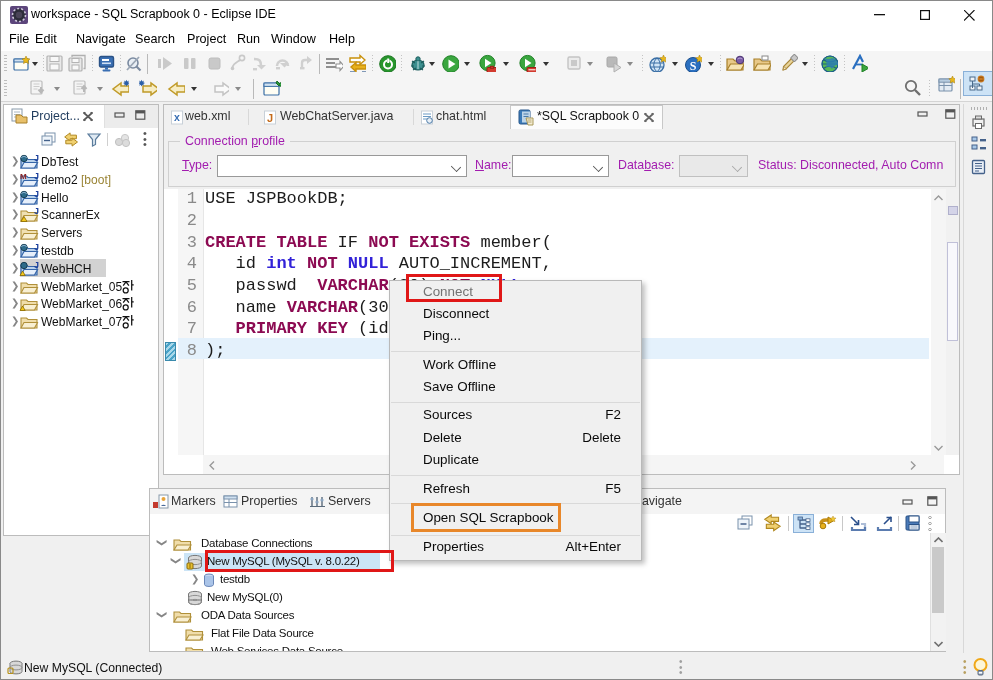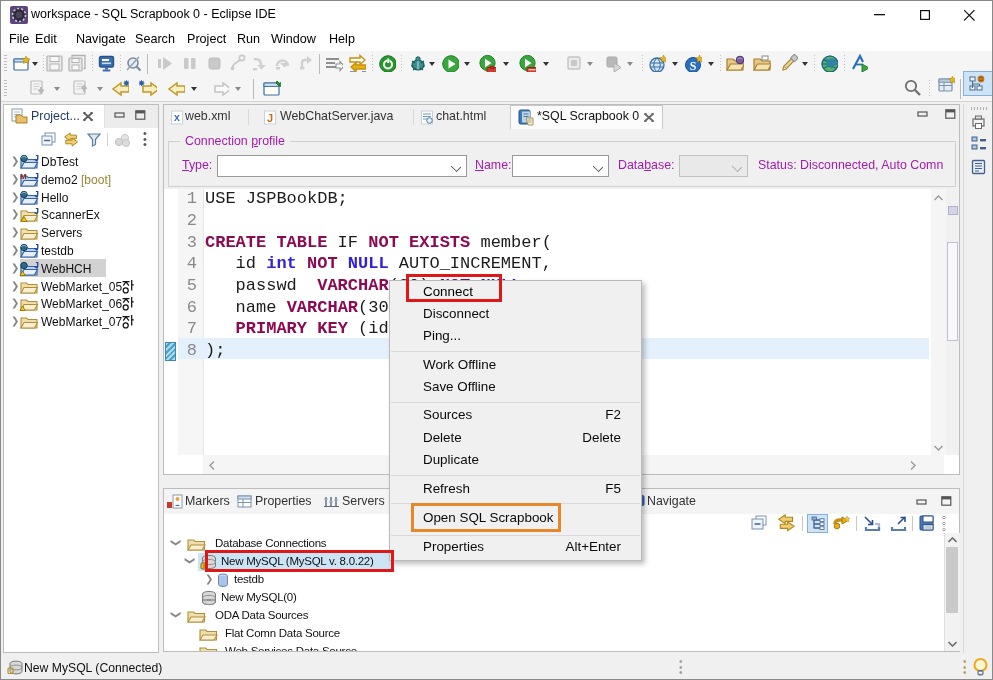--- a/index.html
+++ b/index.html
@@ -320,21 +320,21 @@
     <div class="abs" style="left:962px;top:-6px;width:30px;height:25px;background:#cde3f6;border:1px solid #8ab0d8;box-sizing:border-box"></div>
     <svg class="ico" style="left:967px;top:-3px" width="19" height="19">
         <rect x="2" y="3" width="5" height="4" fill="#f0f4f8" stroke="#4a6a8a"></rect>
         <rect x="2" y="12" width="5" height="4" fill="#f0f4f8" stroke="#4a6a8a"></rect>
         <rect x="9" y="12" width="5" height="4" fill="#f0f4f8" stroke="#4a6a8a"></rect>
         <path d="M4.5 7 v7 M4.5 10 h7 M11.5 10 v2" stroke="#4a6a8a" fill="none"></path>
         <circle cx="13" cy="5" r="3.4" fill="#c87820"></circle>
         <path d="M11 4 a3 3 0 0 1 4 0 M10.8 6 a3.5 3.5 0 0 0 4.4 0" stroke="#8a4a08" stroke-width=".8" fill="none"></path>
       </svg>
   </div>
-  <div class="part" id="leftpanel" style="left:2px;top:103px;width:156px;height:549px;">
+  <div class="part" id="leftpanel" style="left:2px;top:103px;width:156px;height:432px;">
     <div class="abs" id="lp-head">
         <div class="abs" style="left:0;top:0;width:100px;height:23px;background:#fff;border-right:1px solid #e0e0e0"></div>
       <svg class="abs" style="left:7px;top:3px" width="17" height="16">
           <rect x="1" y="1" width="10" height="12" fill="#fff" stroke="#8899aa"></rect>
           <path d="M3 4 h6 M3 6.5 h6 M3 9 h4" stroke="#aab8c4"></path>
           <path d="M5 7 h5 l2 2 h4 v6 h-11 z" fill="#e8c06a" stroke="#a8802a"></path>
         </svg>
       <span class="abs" style="left:27px;top:4px;font-size:12.4px;color:#1e3a5c">Project...</span>
       <svg class="abs" style="left:78px;top:6px" width="12" height="11">
           <path d="M1.5 1.5 L10.5 9.5 M10.5 1.5 L1.5 9.5" stroke="#5a5a5a" stroke-width="1.7"></path>
@@ -565,21 +565,21 @@
     </div>
     <div class="abs" style="left:0;bottom:0;height:19px;left:39px;right:15px;background:#f5f5f5;">
       <svg class="abs" style="left:6px;top:6px" width="6" height="9">
           <path d="M5 .5 L1 4.5 L5 8.5" stroke="#9a9a9a" stroke-width="1.4" fill="none"></path>
         </svg>
       <svg class="abs" style="right:28px;top:6px" width="6" height="9">
           <path d="M1 .5 L5 4.5 L1 8.5" stroke="#9a9a9a" stroke-width="1.4" fill="none"></path>
         </svg>
     </div>
   </div>
-  <div class="part" id="bottom" style="left:162px;top:487px;width:797px;height:164px;">
+  <div class="part" id="bottom" style="left:148px;top:487px;width:797px;height:164px;">
     <div class="abs" id="bt-tabs">
       <svg class="abs" style="left:3px;top:5px" width="16" height="15">
           <rect x="0" y="8" width="5" height="6" fill="#c43a2e"></rect>
           <rect x="6" y="1" width="9" height="13" fill="#fff" stroke="#8899aa"></rect>
           <circle cx="10.5" cy="5" r="2" fill="#e8a43a"></circle>
           <path d="M8 12 a3 3 0 0 1 5 0 z" fill="#4a6a9a"></path>
         </svg>
       <span class="btab" style="left:21px">Markers</span>
       <svg class="abs" style="left:73px;top:5px" width="16" height="15">
           <rect x="1" y="2" width="13" height="11" fill="#fff" stroke="#7a92ac"></rect>
@@ -699,21 +699,21 @@
             <path d="M1 3 h5.5 l1.5 1.5 h9.5 v8.5 h-16.5 z" fill="#f0ddaa" stroke="#b0903a" stroke-width="1.1"></path>
             <path d="M1 13 l3-5 h14 l-3 5 z" fill="#f8efd2" stroke="#b0903a" stroke-width="1.1"></path>
           </svg>
           <span class="lbl" style="left:51px">ODA Data Sources</span>
         </div>
       <div class="trow" style="top:92px">
           <svg class="abs" style="left:35px;top:2px" width="19" height="15">
             <path d="M1 3 h5.5 l1.5 1.5 h9.5 v8.5 h-16.5 z" fill="#f0ddaa" stroke="#b0903a" stroke-width="1.1"></path>
             <path d="M1 13 l3-5 h14 l-3 5 z" fill="#f8efd2" stroke="#b0903a" stroke-width="1.1"></path>
           </svg>
-          <span class="lbl" style="left:61px">Flat Comn Data Source</span>
+          <span class="lbl" style="left:61px">Flat File Data Source</span>
         </div>
       <div class="trow" style="top:110px">
           <svg class="abs" style="left:35px;top:2px" width="19" height="15">
             <path d="M1 3 h5.5 l1.5 1.5 h9.5 v8.5 h-16.5 z" fill="#f0ddaa" stroke="#b0903a" stroke-width="1.1"></path>
             <path d="M1 13 l3-5 h14 l-3 5 z" fill="#f8efd2" stroke="#b0903a" stroke-width="1.1"></path>
           </svg>
           <span class="lbl" style="left:61px">Web Services Data Source</span>
         </div>
     </div>
     <div class="abs" style="left:780px;top:44px;width:15px;bottom:0;background:#f2f2f2;border-left:1px solid #e0e0e0">
@@ -755,21 +755,21 @@
     <div class="abs" style="left:678px;top:6px;width:4px;height:17px;color:#a0a0a0;font-size:10px;line-height:5.6px;">•<br>•<br>•</div>
     <div class="abs" style="left:962px;top:6px;width:4px;height:17px;color:#b8a060;font-size:10px;line-height:5.6px;">•<br>•<br>•</div>
     <svg class="abs" style="left:971px;top:5px" width="17" height="19">
         <circle cx="8.5" cy="7" r="6" fill="#fdf6d8" stroke="#f0a818" stroke-width="2"></circle>
         <rect x="6" y="12.5" width="5" height="4.5" rx="1" fill="#8a9ab0" stroke="#5a6a80"></rect>
         <rect x="6.8" y="14" width="3.4" height="1.6" fill="#fff"></rect>
       </svg>
   </div>
   <div class="abs" id="ctxmenu">
     <div class="mi" style="top:2px">
-        <span class="t" style="color:#000000">Connect</span>
+        <span class="t" style="color:#737373">Connect</span>
       </div>
     <div class="mi" style="top:46px">
         <span class="t">Ping...</span>
       </div>
     <div class="mi" style="top:24px">
         <span class="t">Disconnect</span>
       </div>
     <div class="msep" style="top:70px"></div>
     <div class="mi" style="top:97px">
         <span class="t">Save Offline</span>

